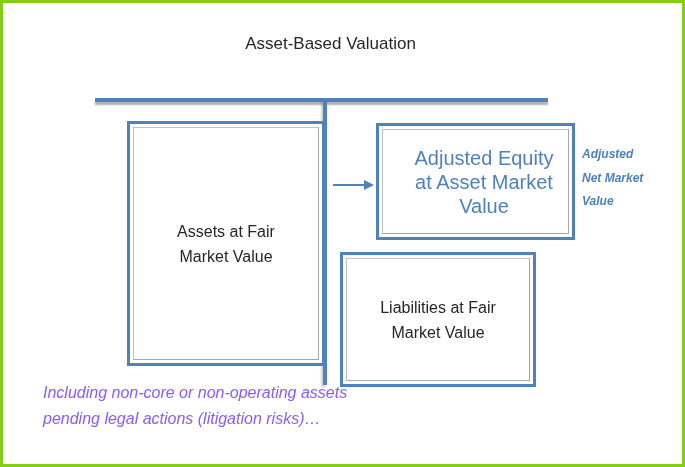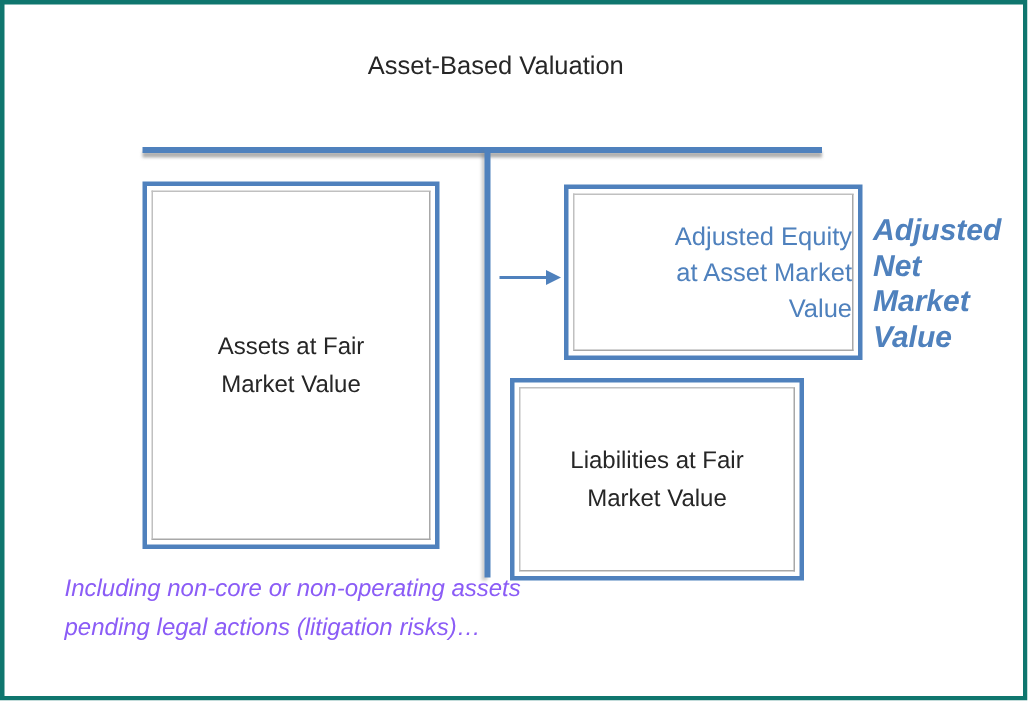--- a/index.html
+++ b/index.html
@@ -1,21 +1,21 @@
 <!DOCTYPE html>
 <html><head>
 <meta charset="utf-8">
 <style>
   html,body{margin:0;padding:0;background:#fff;}
   .page{
     position:relative;
     width:685px;height:467px;
     box-sizing:border-box;
     background:#ffffff;
-    border:3px solid #0f766e;
+    border:3px solid #84cc16;
     font-family:"Liberation Sans","DejaVu Sans",sans-serif;
     overflow:hidden;
   }
   .title{
     position:absolute;
     top:27px;left:0;right:24px;
     text-align:center;
     color:#262626;
     font-size:17px;
     line-height:27px;
@@ -43,55 +43,55 @@
   .dbox .inner{
     position:absolute;
     inset:3px;
     border:1px solid #c0c0c0;
     border-right-color:#a8a8a8;
     border-bottom-color:#a8a8a8;
     display:flex;
     flex-direction:column;
     justify-content:center;
   }
-  .assets-box{left:92px;top:118px;width:198px;height:245px;}
+  .assets-box{left:124px;top:118px;width:198px;height:245px;}
   .equity-box{left:373px;top:120px;width:199px;height:117px;}
   .liab-box{left:337px;top:249px;width:196px;height:135px;}
   .box-text-center{
     text-align:center;
     color:#262626;
     font-size:16px;
     line-height:25px;
   }
   .box-text-blue{
-    text-align:right;
+    text-align:center;
     padding-left:17px;
     color:#4f81bd;
-    font-size:17px;
+    font-size:20px;
     line-height:24px;
   }
   .arrow{
     position:absolute;
     left:330px;top:176px;
     display:flex;
     align-items:center;
     height:12px;
   }
   .arrow .shaft{width:31px;height:2px;background:#4f81bd;}
   .arrow .head{
     width:0;height:0;
     border-top:5px solid transparent;
     border-bottom:5px solid transparent;
     border-left:10px solid #4f81bd;
   }
   .side-label{
     position:absolute;
     left:579px;top:140px;
     color:#4f81bd;
-    font-size:20px;
+    font-size:12px;
     font-style:italic;
     font-weight:bold;
     line-height:23.5px;
   }
   .footnote{
     position:absolute;
     left:40px;top:377px;
     color:#8b5cf6;
     font-size:16px;
     font-style:italic;

